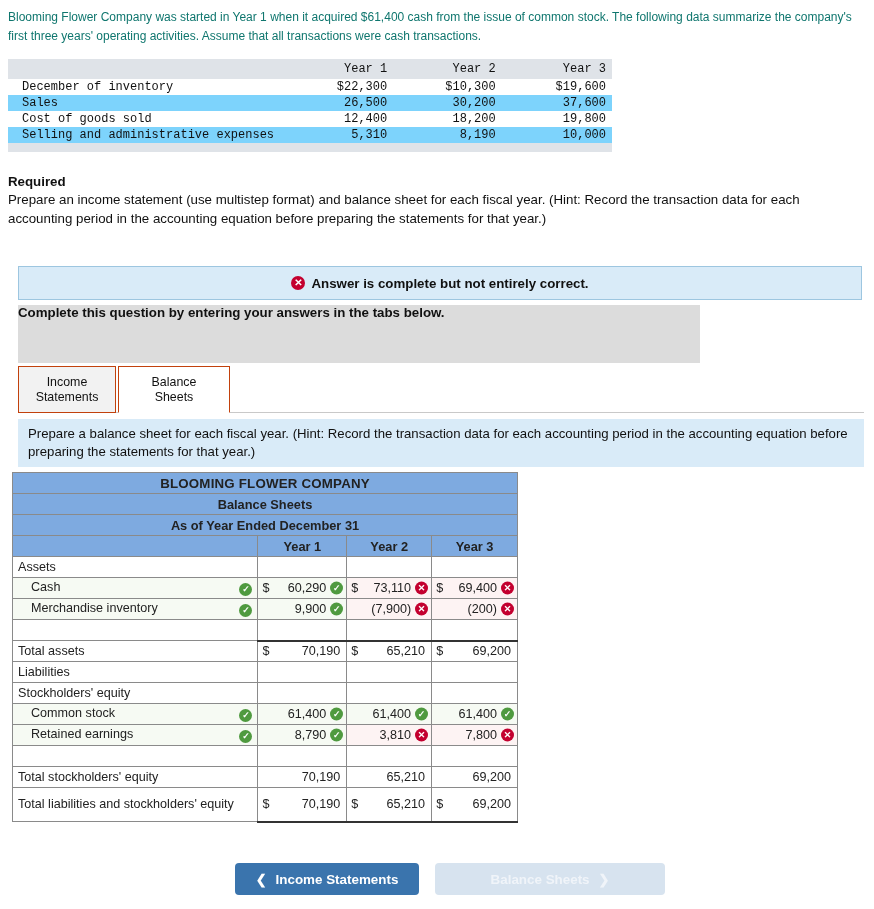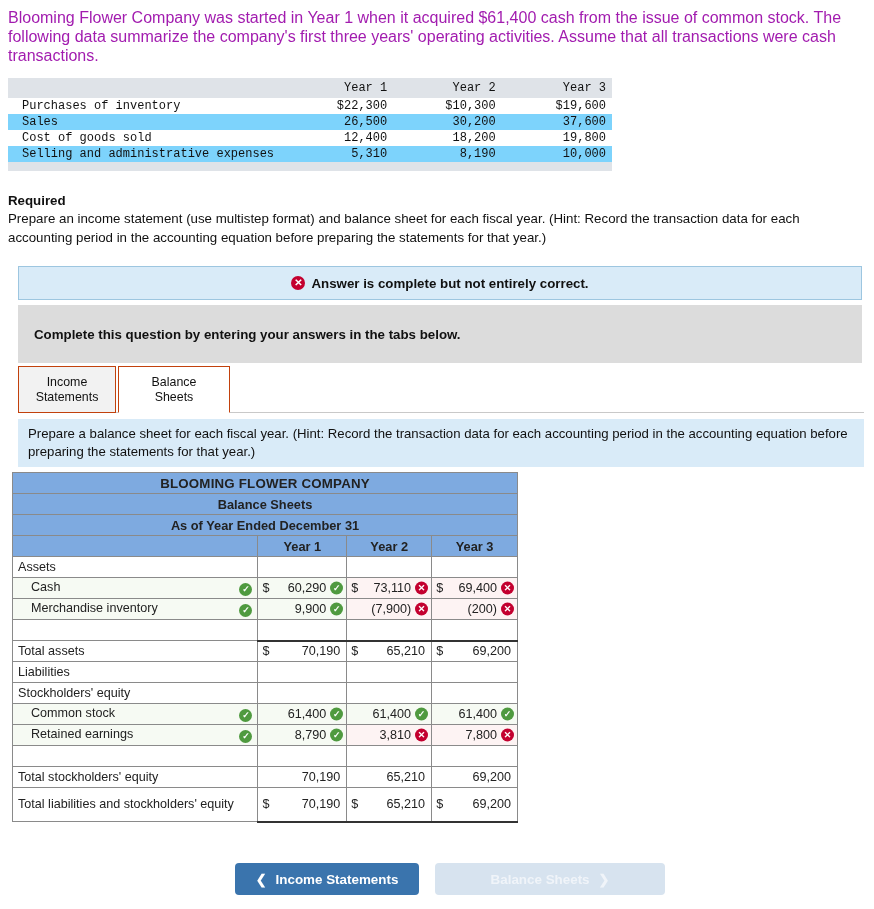--- a/index.html
+++ b/index.html
@@ -13,23 +13,23 @@
     font-family: "Liberation Sans", sans-serif;
     font-size: 13px;
     color: #1a1a1a;
     position: relative;
     overflow: hidden;
   }
 
   
   .problem-text {
     padding: 8px 12px 0 8px;
-    font-size: 16px;
+    font-size: 12px;
     line-height: 19px;
-    color: #a21caf;
+    color: #0f766e;
     width: 845px;
   }
 
   
   .given-table-wrap {
     margin: 13px 0 0 8px;
     width: 604px;
   }
   table.given {
     border-collapse: collapse;
@@ -109,27 +109,25 @@
     font-family: "Liberation Sans", sans-serif;
     position: relative;
     top: 0px;
   }
 
   
   .gray-band {
     position: absolute;
     left: 18px;
     top: 305px;
-    width: 844px;
+    width: 682px;
     height: 58px;
     background: #dcdcdc;
     box-sizing: border-box;
     display: flex;
-    align-items: center;
-    padding-left: 16px;
     font-weight: bold;
     font-size: 13.3px;
     color: #111;
   }
 
   
   .tabs {
     position: absolute;
     left: 18px;
     top: 366px;
@@ -332,21 +330,21 @@
     <thead>
       <tr>
         <th class="blank" style="width:290px"></th>
         <th style="width:104px">Year 1</th>
         <th style="width:104px">Year 2</th>
         <th style="width:106px">Year 3</th>
       </tr>
     </thead>
     <tbody>
       <tr>
-        <td class="lbl">Purchases of inventory</td>
+        <td class="lbl">December of inventory</td>
         <td>$22,300</td>
         <td>$10,300</td>
         <td>$19,600</td>
       </tr>
       <tr class="alt">
         <td class="lbl">Sales</td>
         <td>26,500</td>
         <td>30,200</td>
         <td>37,600</td>
       </tr>

